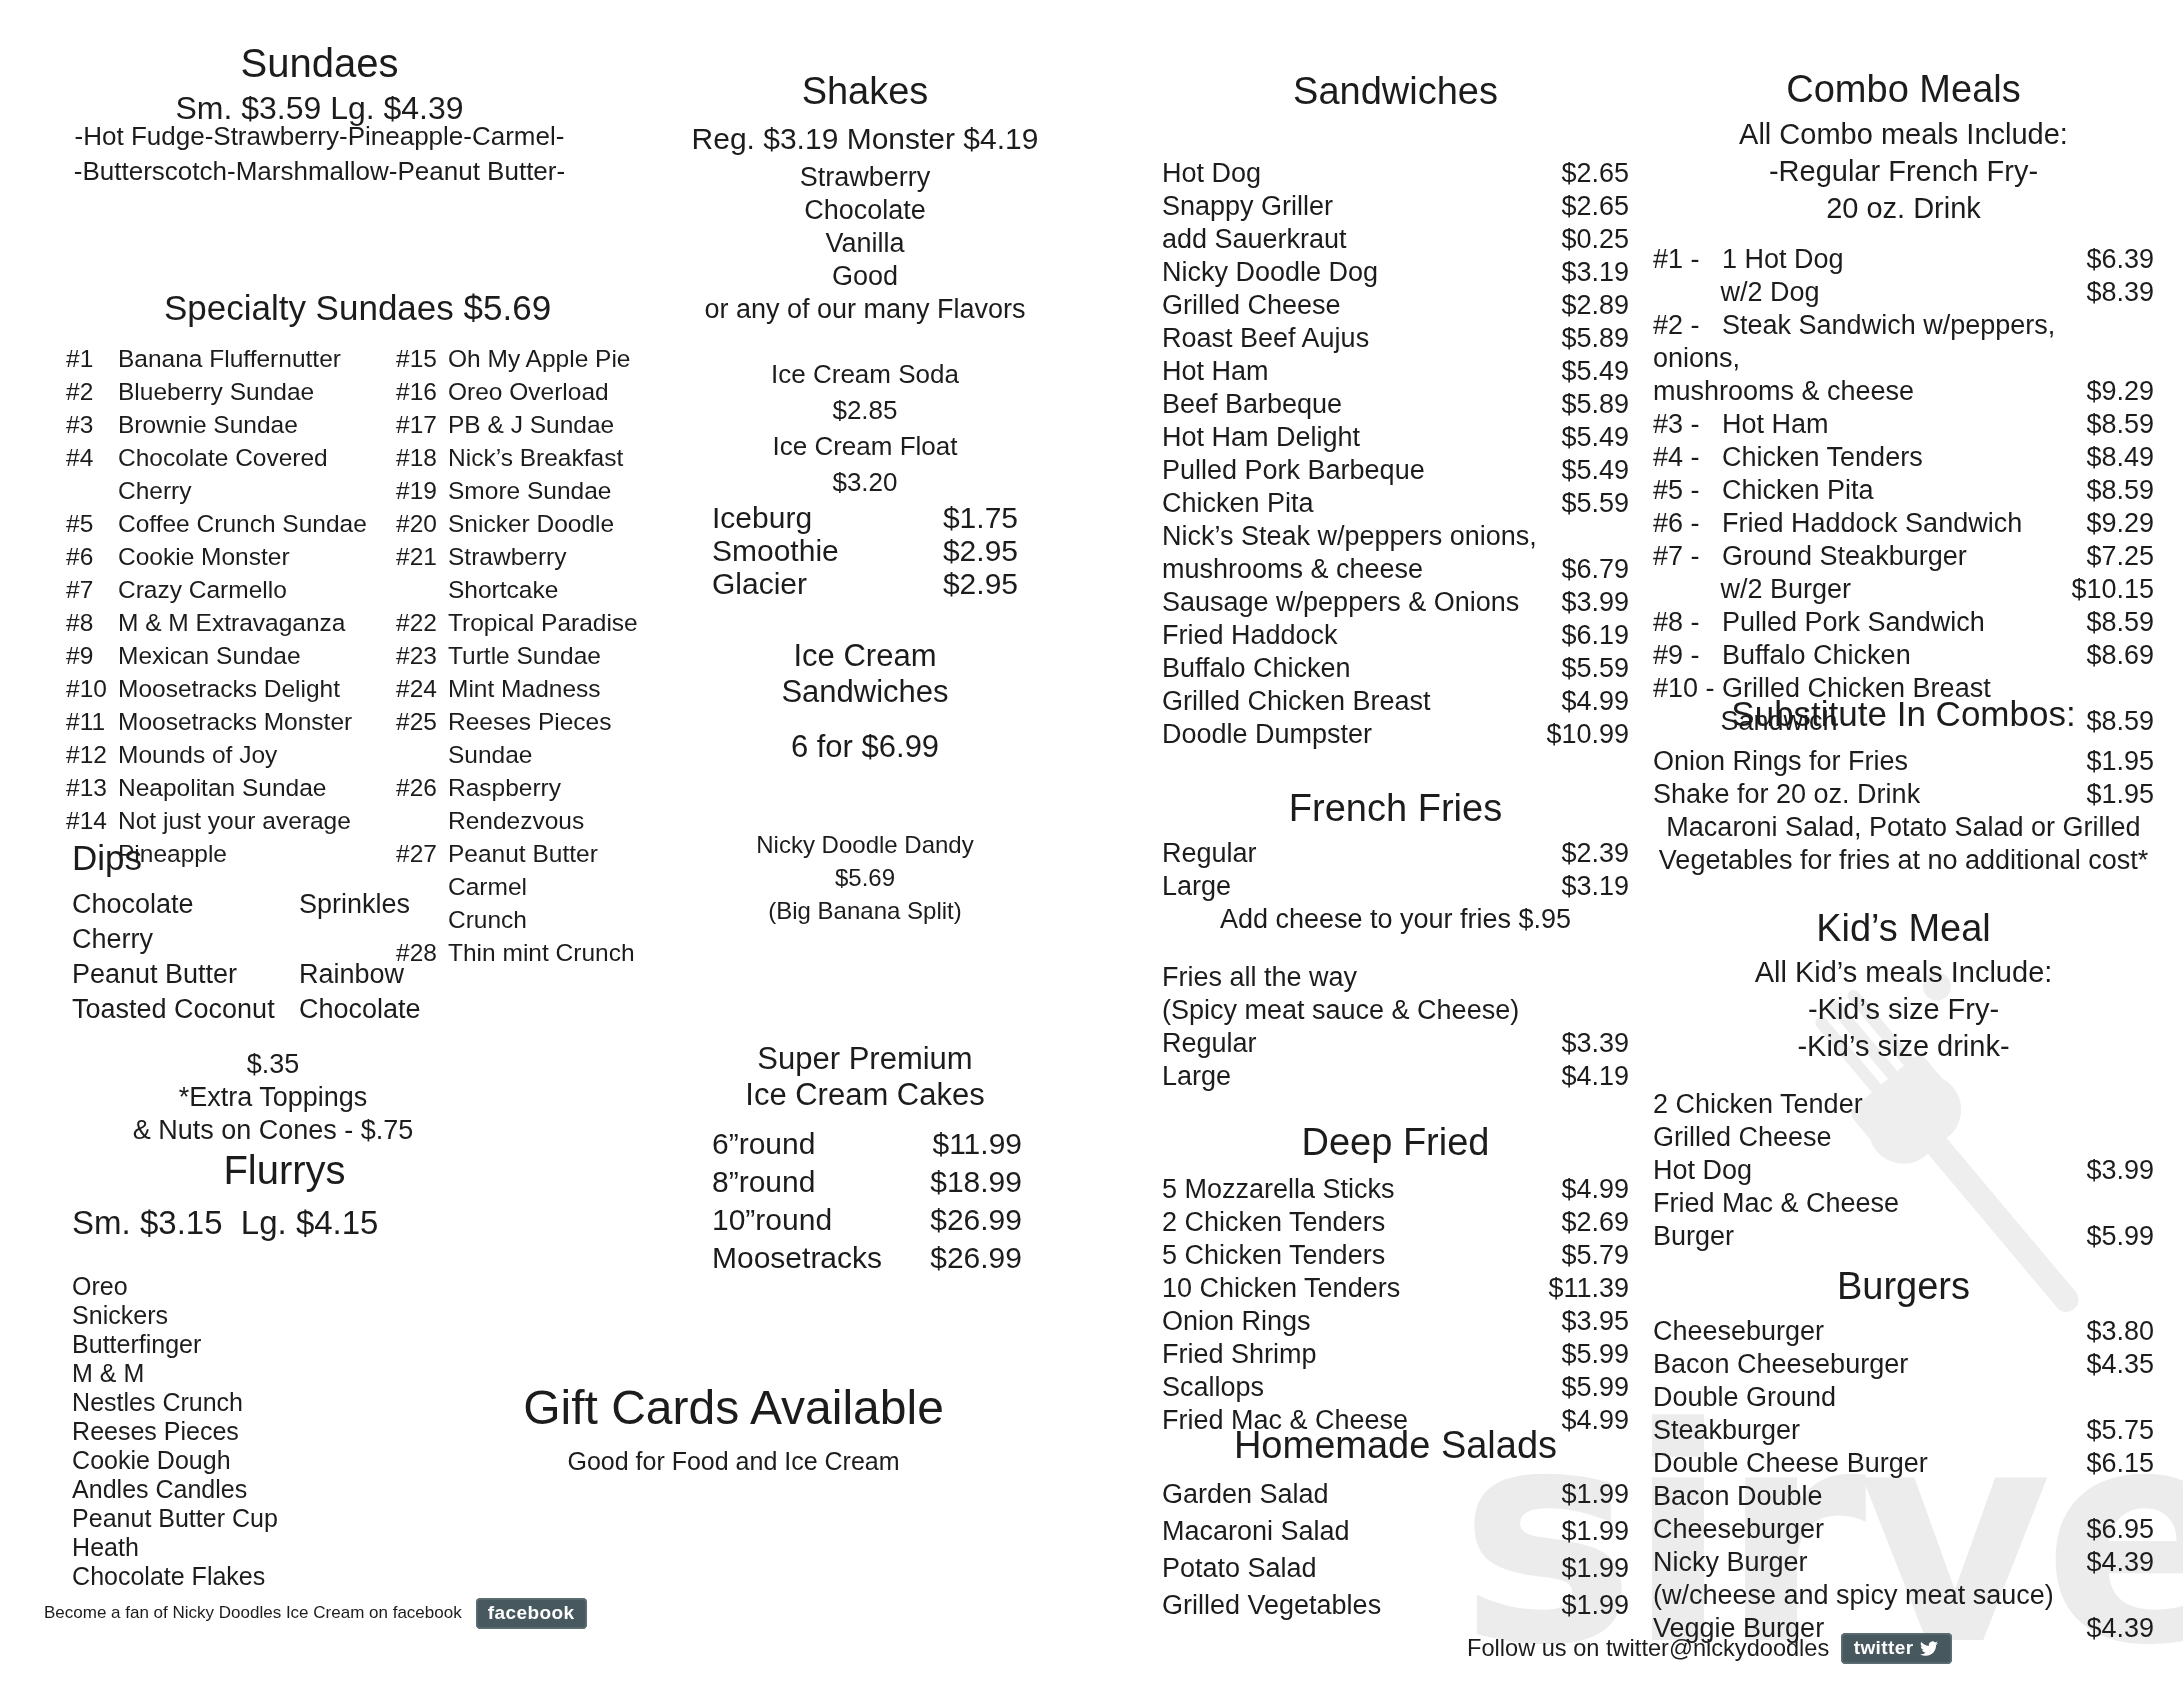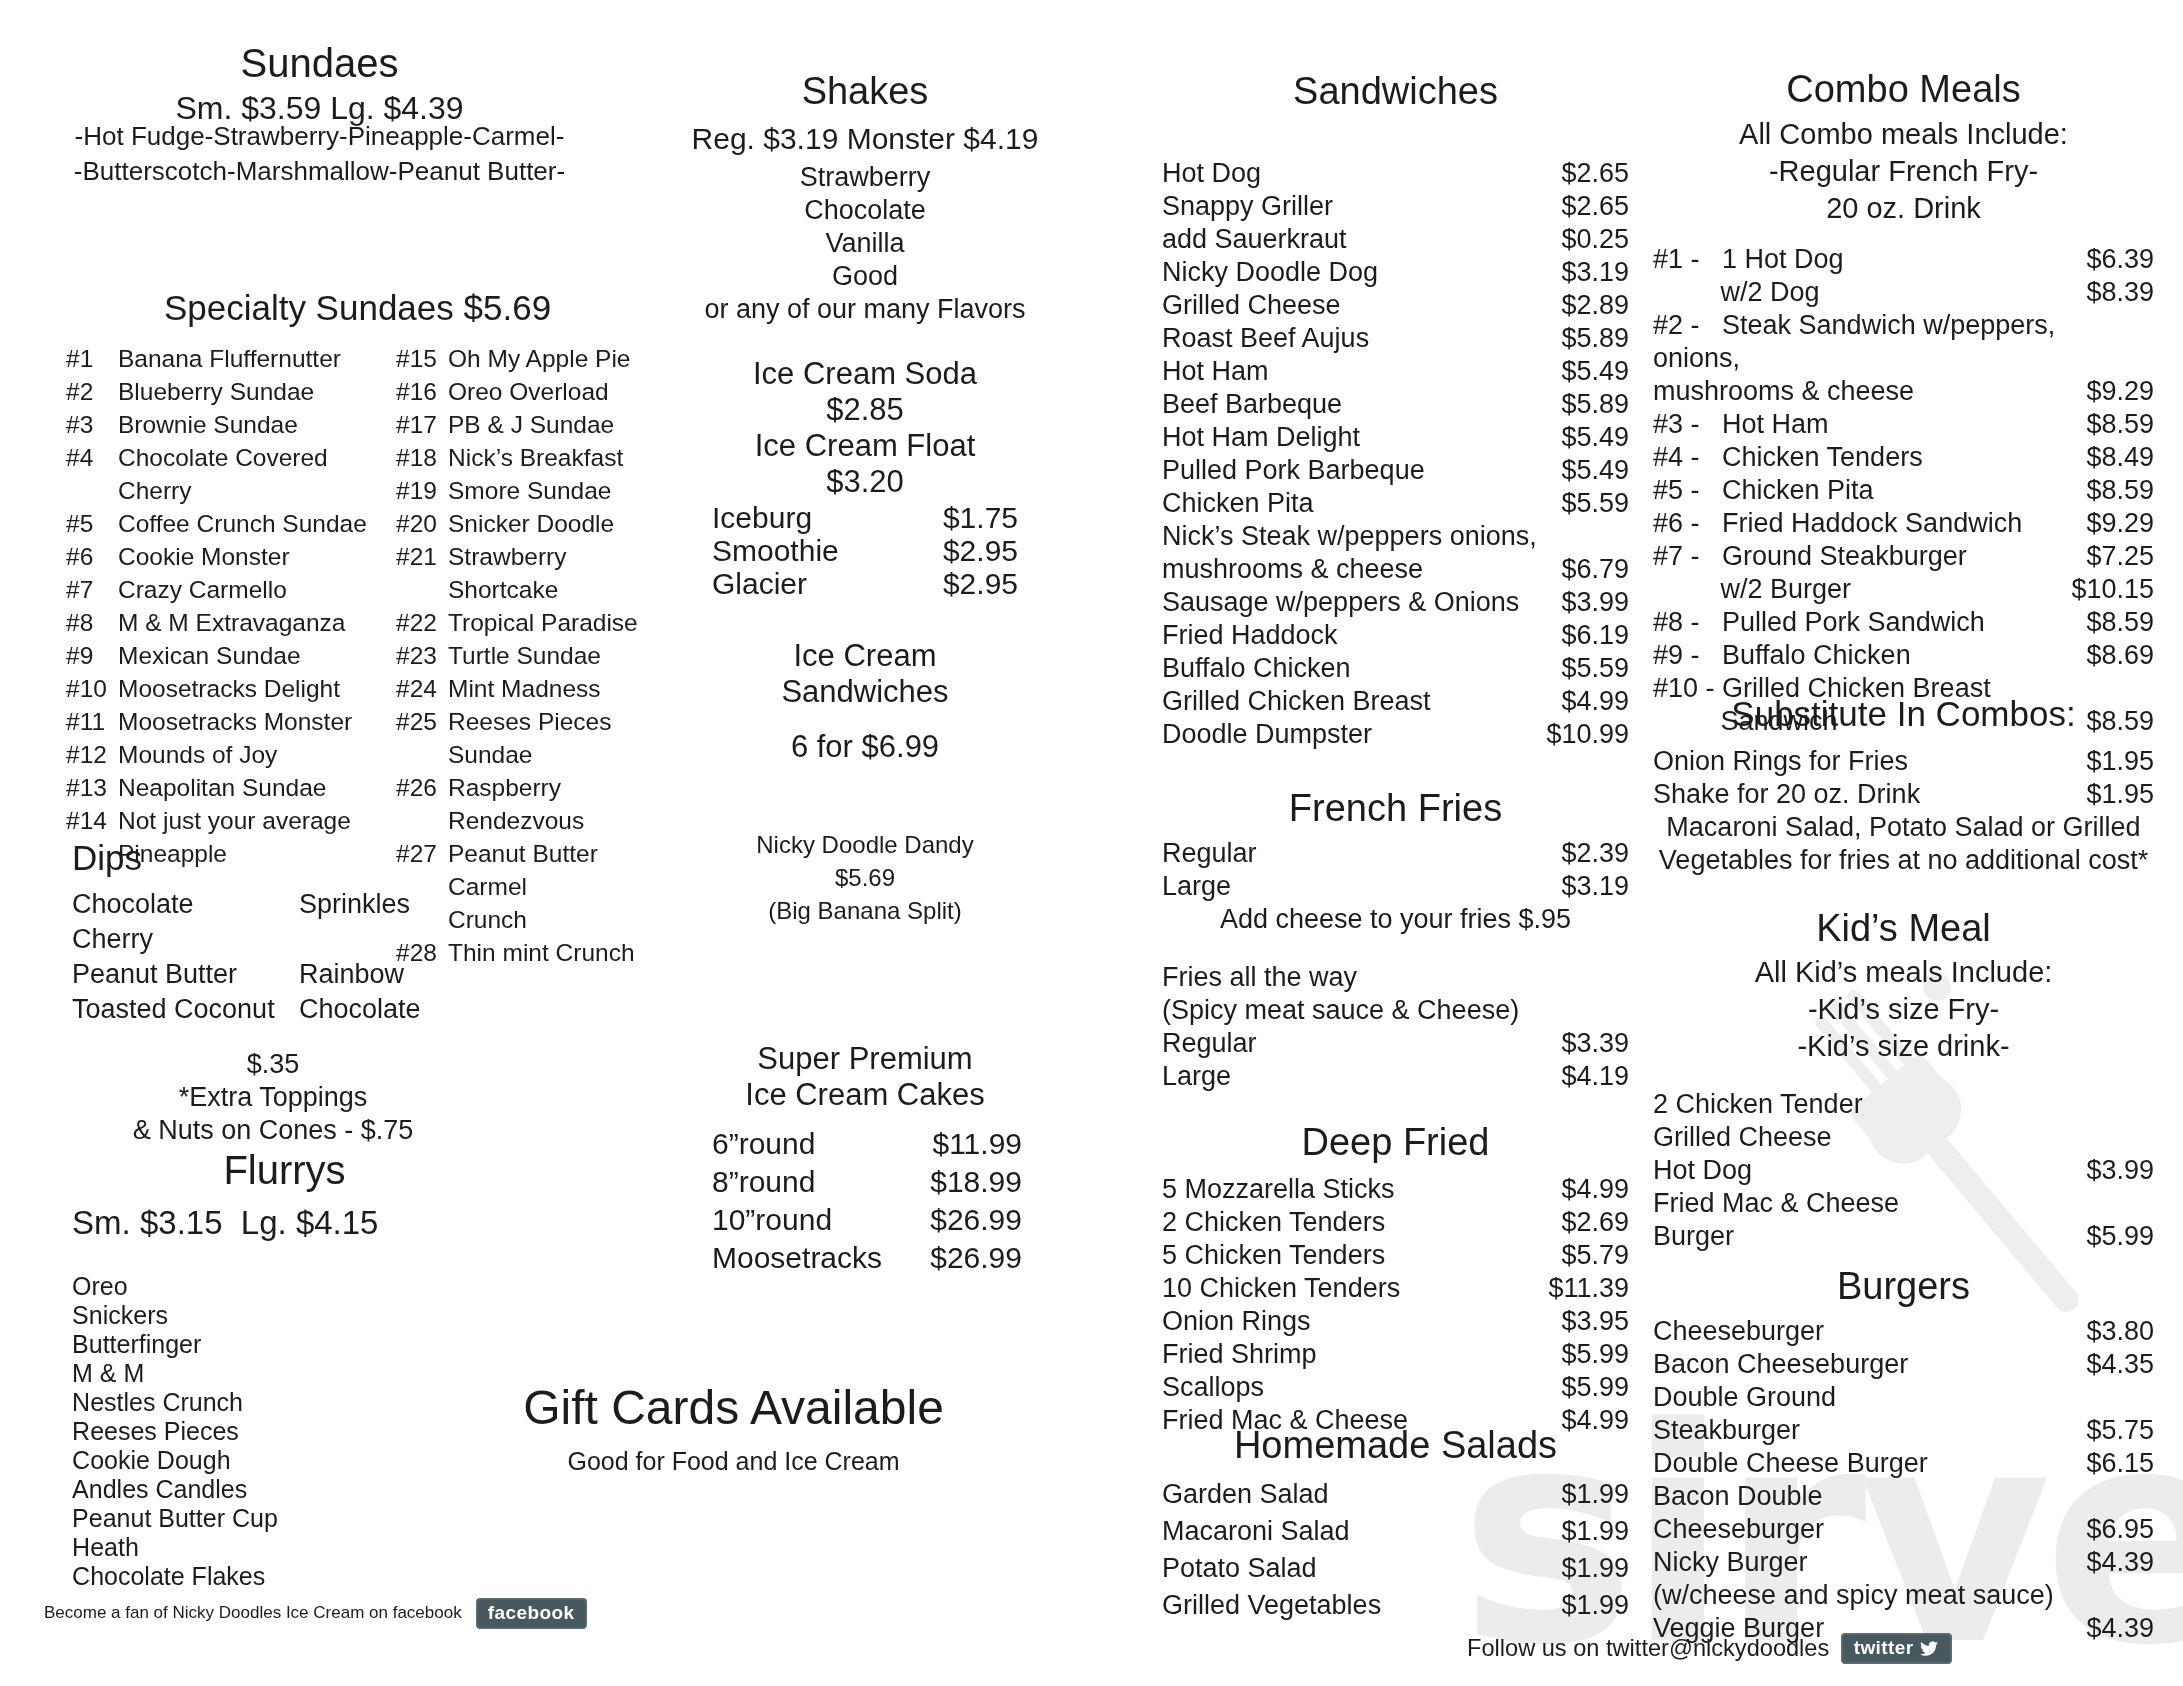--- a/index.html
+++ b/index.html
@@ -52,21 +52,21 @@
 
   #fb-footer { left:44px; top:1598px; display:flex; align-items:center; gap:14px; }
   #fb-footer .fb-text { font-size:17px; }
 
   
   #shakes { left:673px; top:70px; width:384px; text-align:center; }
   #shakes .title { font-size:38px; }
   #shakes .sizes { font-size:30px; margin-top:8.7px; }
   #shakes .flavors { font-size:27px; line-height:33px; margin-top:5.2px; }
   #soda-block { left:673px; top:356px; width:384px; text-align:center;
-                font-size:31px; line-height:36px; }
+                font-size:26px; line-height:36px; }
   #coolers { left:712px; top:501px; width:306px; }
   #coolers .prow { font-size:30px; }
   #ic-sand { left:673px; top:638px; width:384px; text-align:center;
              font-size:31px; line-height:36px; }
   #ic-sand .deal { margin-top:19px; }
   #dandy { left:673px; top:828px; width:384px; text-align:center;
            font-size:24px; line-height:33px; }
   #cakes { left:673px; top:1041px; width:384px; }
   #cakes .heading { text-align:center; font-size:31px; line-height:36px; }
   #cakes .rows { margin-top:12.2px; padding:0 35px 0 39px; }

